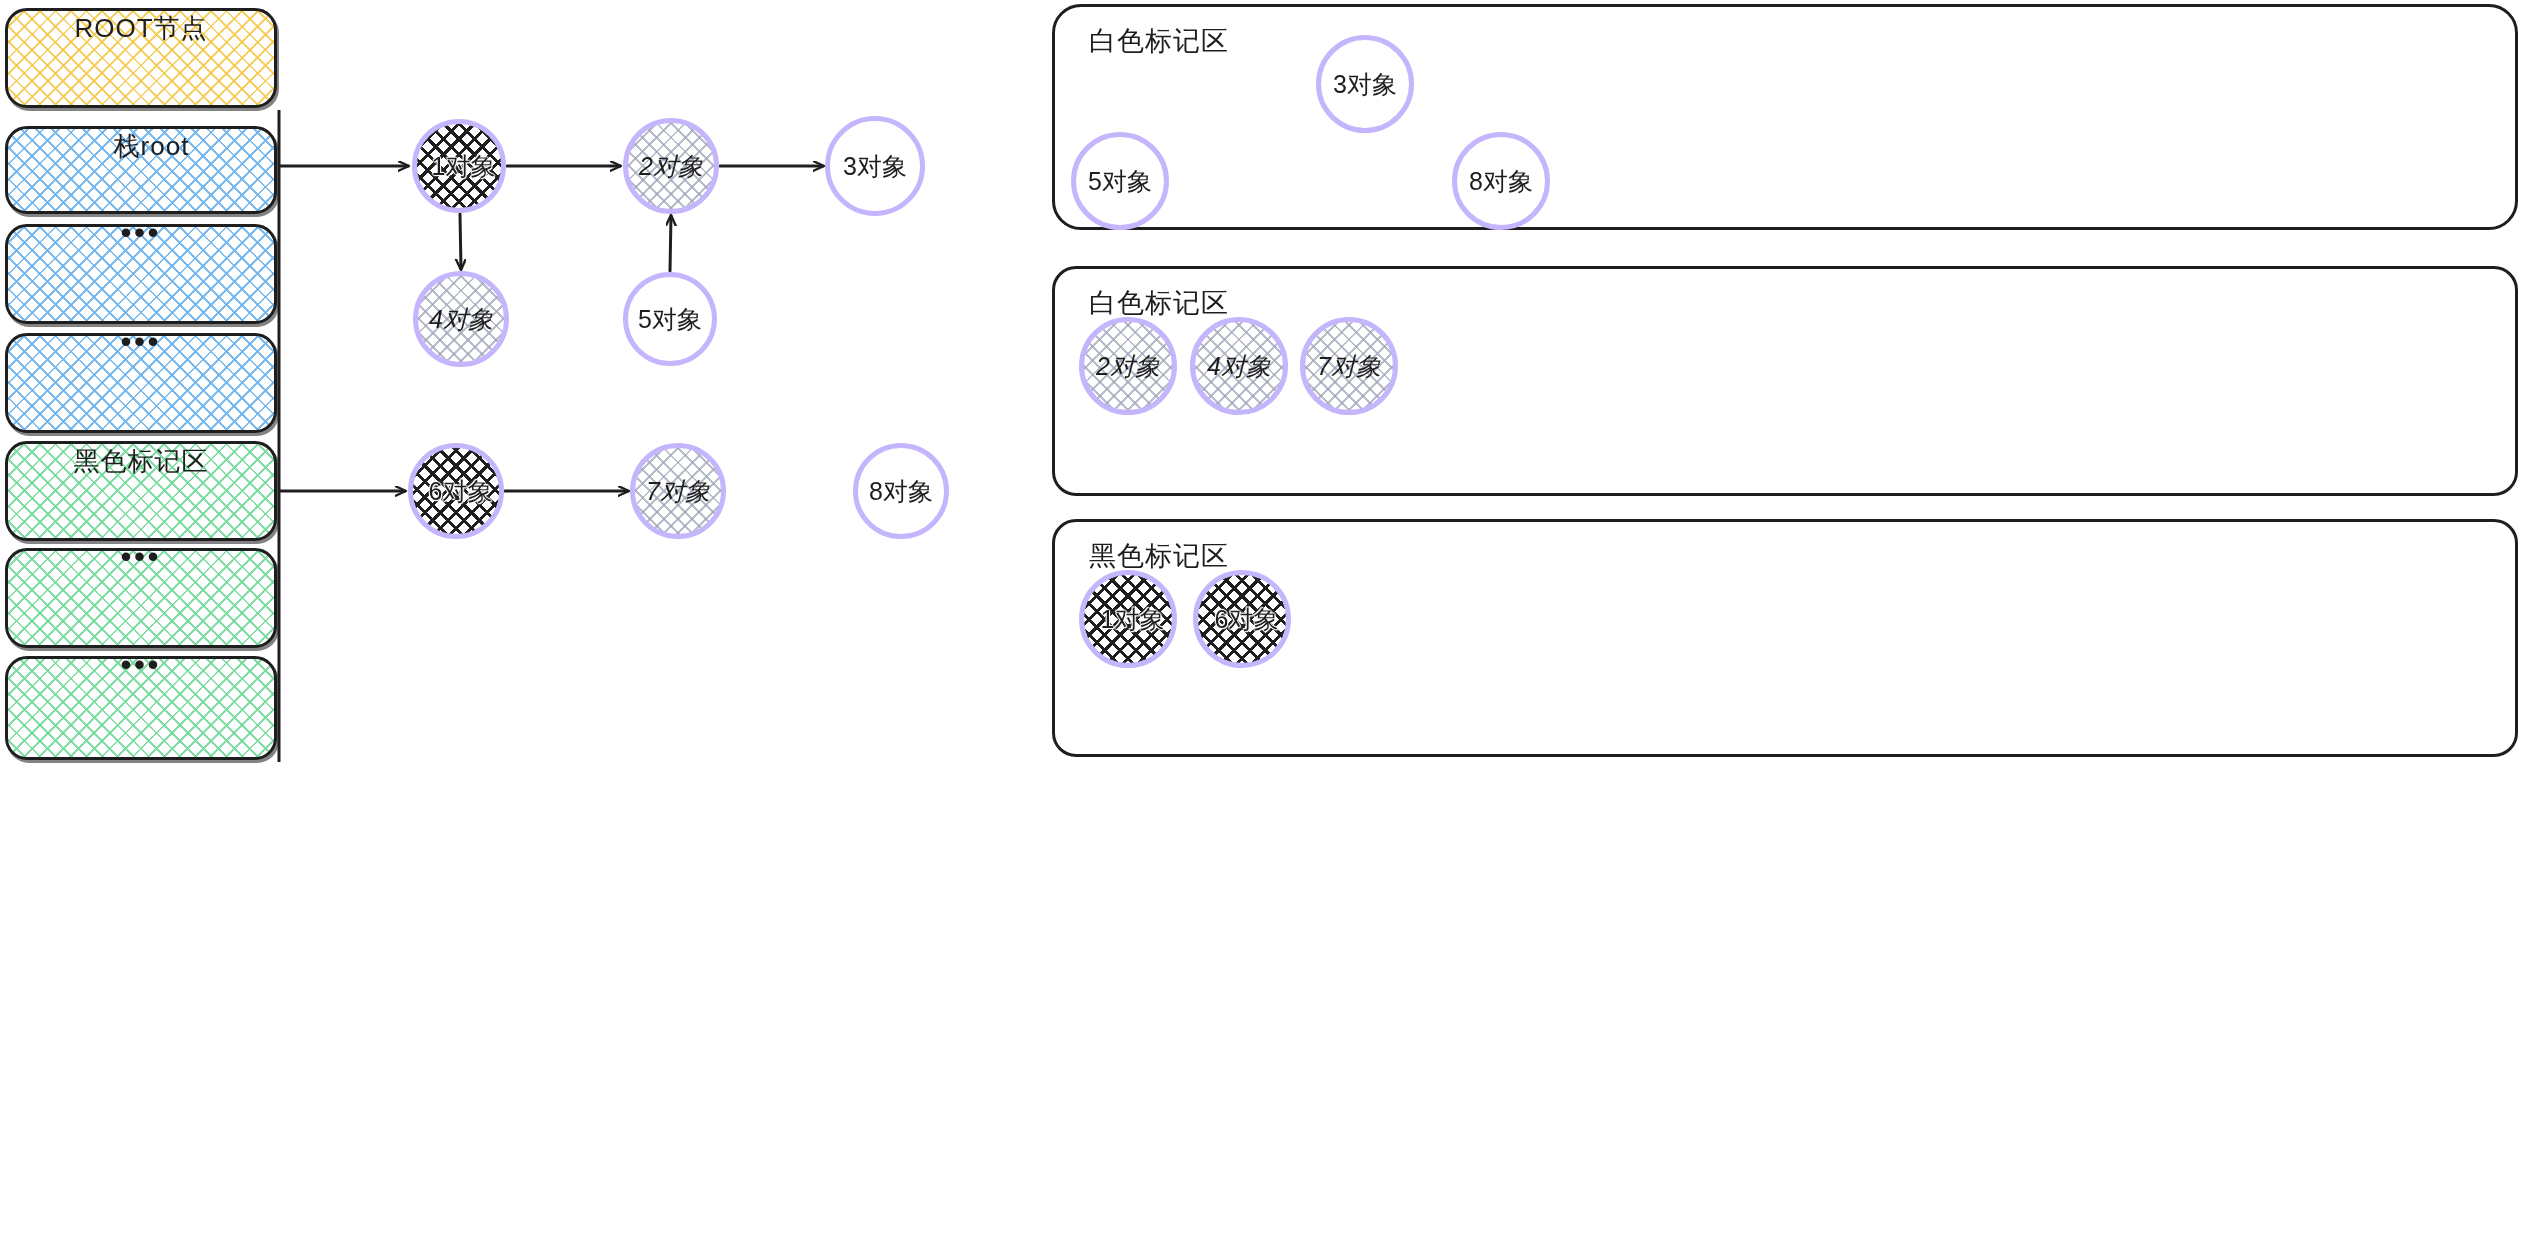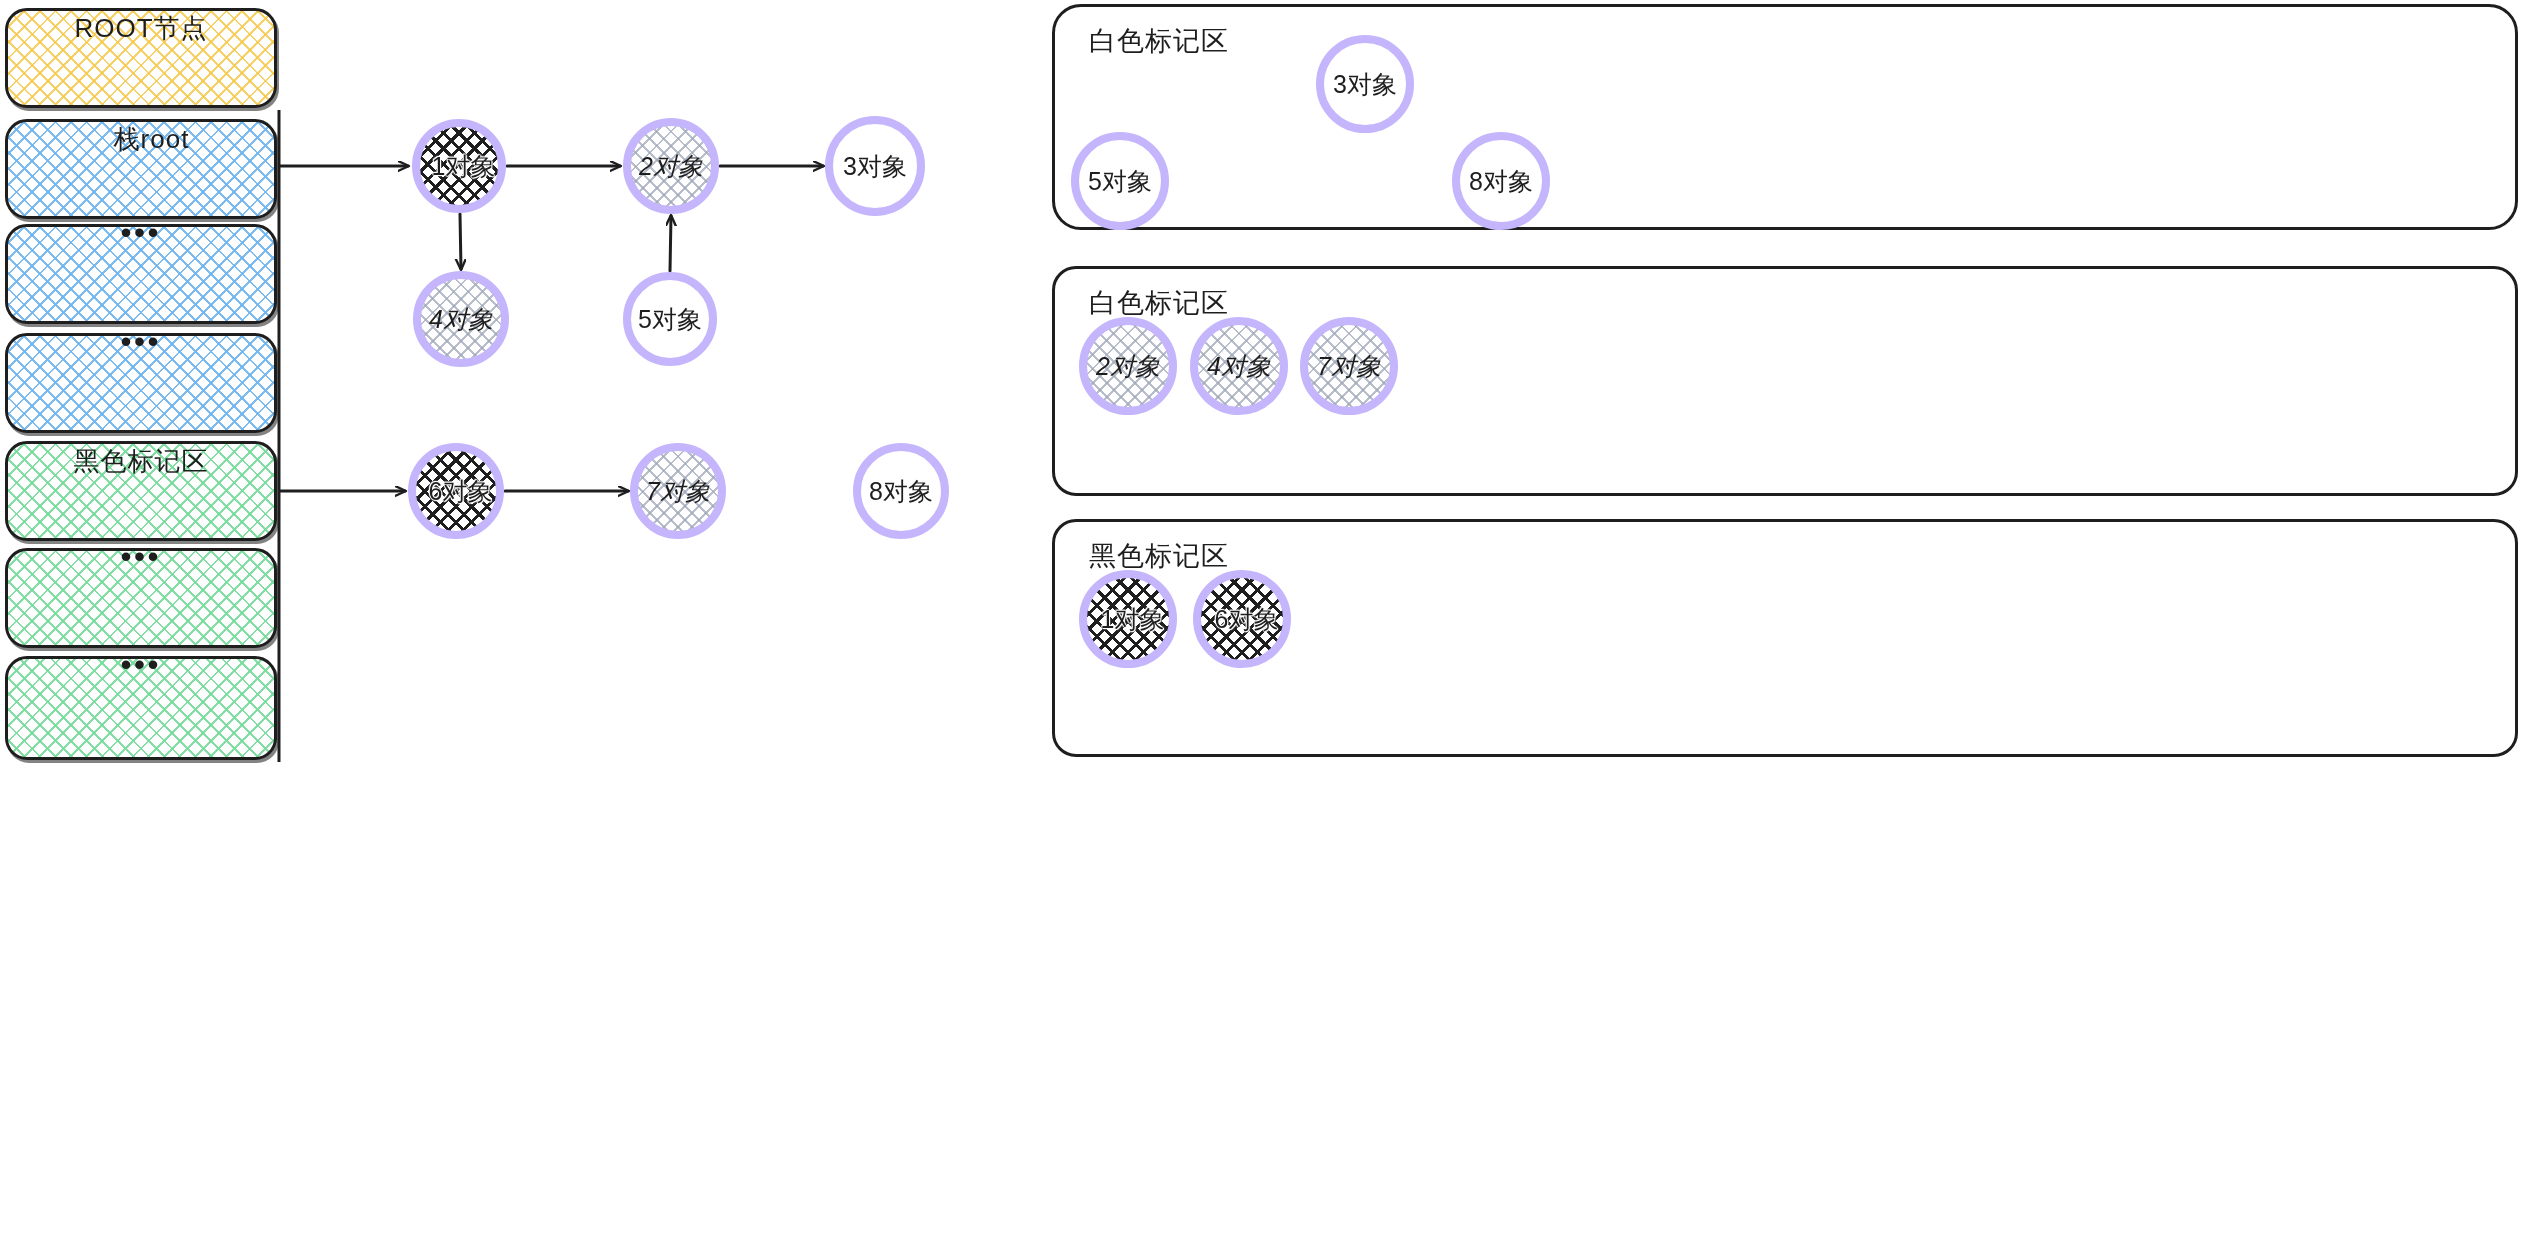--- a/index.html
+++ b/index.html
@@ -43,21 +43,21 @@
   .hatch-green{
     background-color:#ffffff;
     background-image:
       repeating-linear-gradient(45deg, rgba(118,219,155,.9) 0 2px, transparent 2px 11px),
       repeating-linear-gradient(-45deg, rgba(118,219,155,.9) 0 2px, transparent 2px 11px);
   }
 
   
   .node{
     position:absolute;
-    border:8px solid #c4b5fd;
+    border:5px solid #c4b5fd;
     border-radius:50%;
     box-sizing:border-box;
     display:flex;align-items:center;justify-content:center;
     overflow:hidden;
   }
   .node .ntxt{
     font-size:25px;color:#1e1e1e;position:relative;z-index:3;
     white-space:nowrap;font-weight:500;
   }
   .fill-white{background:#ffffff;}
@@ -107,21 +107,21 @@
 </style>
 </head>
 <body>
 
 <div class="canvas">
 
   <div id="roots-column">
       <div class="stack-box hatch-yellow" style="left: 5px; top: 8px; width: 272px; height: 100px;">
         <span class="lbl">ROOT节点</span>
       </div>
-      <div class="stack-box hatch-blue" style="left: 5px; top: 119px; width: 272px; height: 100px; padding-left: 21px;">
+      <div class="stack-box hatch-blue" style="left: 5px; top: 126px; width: 272px; height: 88px; padding-left: 21px;">
         <span class="lbl">栈root</span>
       </div>
       <div class="stack-box hatch-blue" style="left: 5px; top: 224px; width: 272px; height: 100px;">
         <span class="dots">•••</span>
       </div>
       <div class="stack-box hatch-blue" style="left: 5px; top: 333px; width: 272px; height: 100px;">
         <span class="dots">•••</span>
       </div>
       <div class="stack-box hatch-green" style="left: 5px; top: 441px; width: 272px; height: 100px;">
         <span class="lbl">黑色标记区</span>

